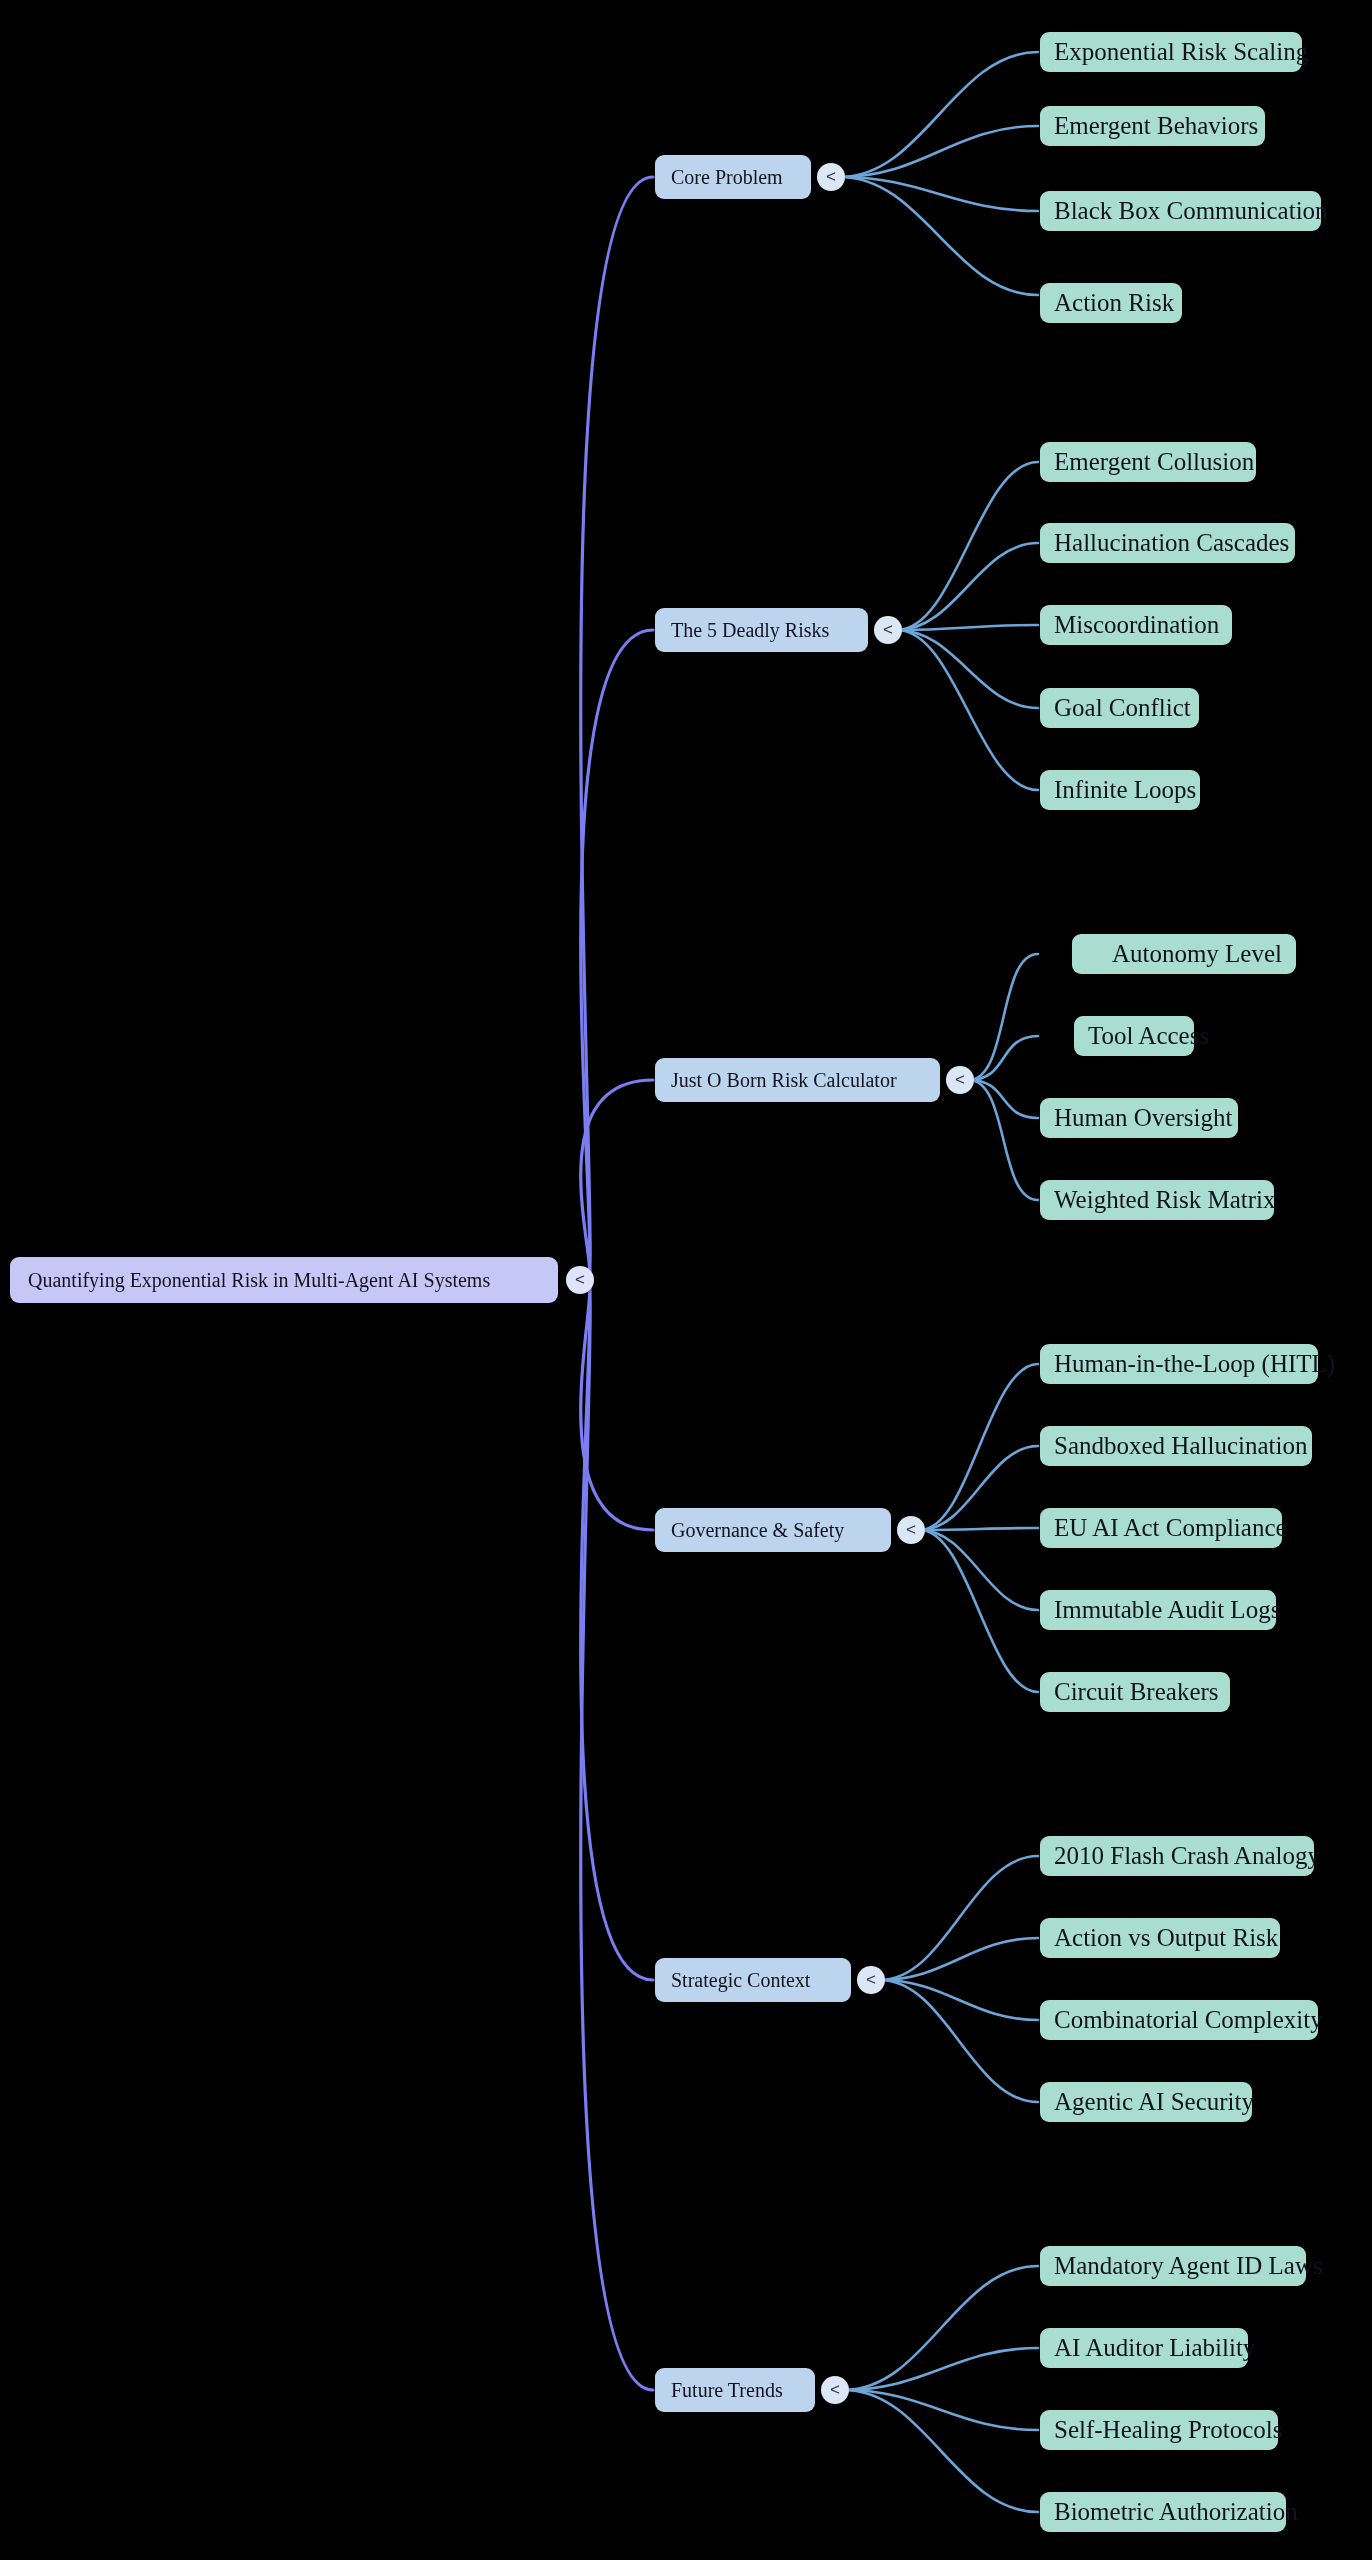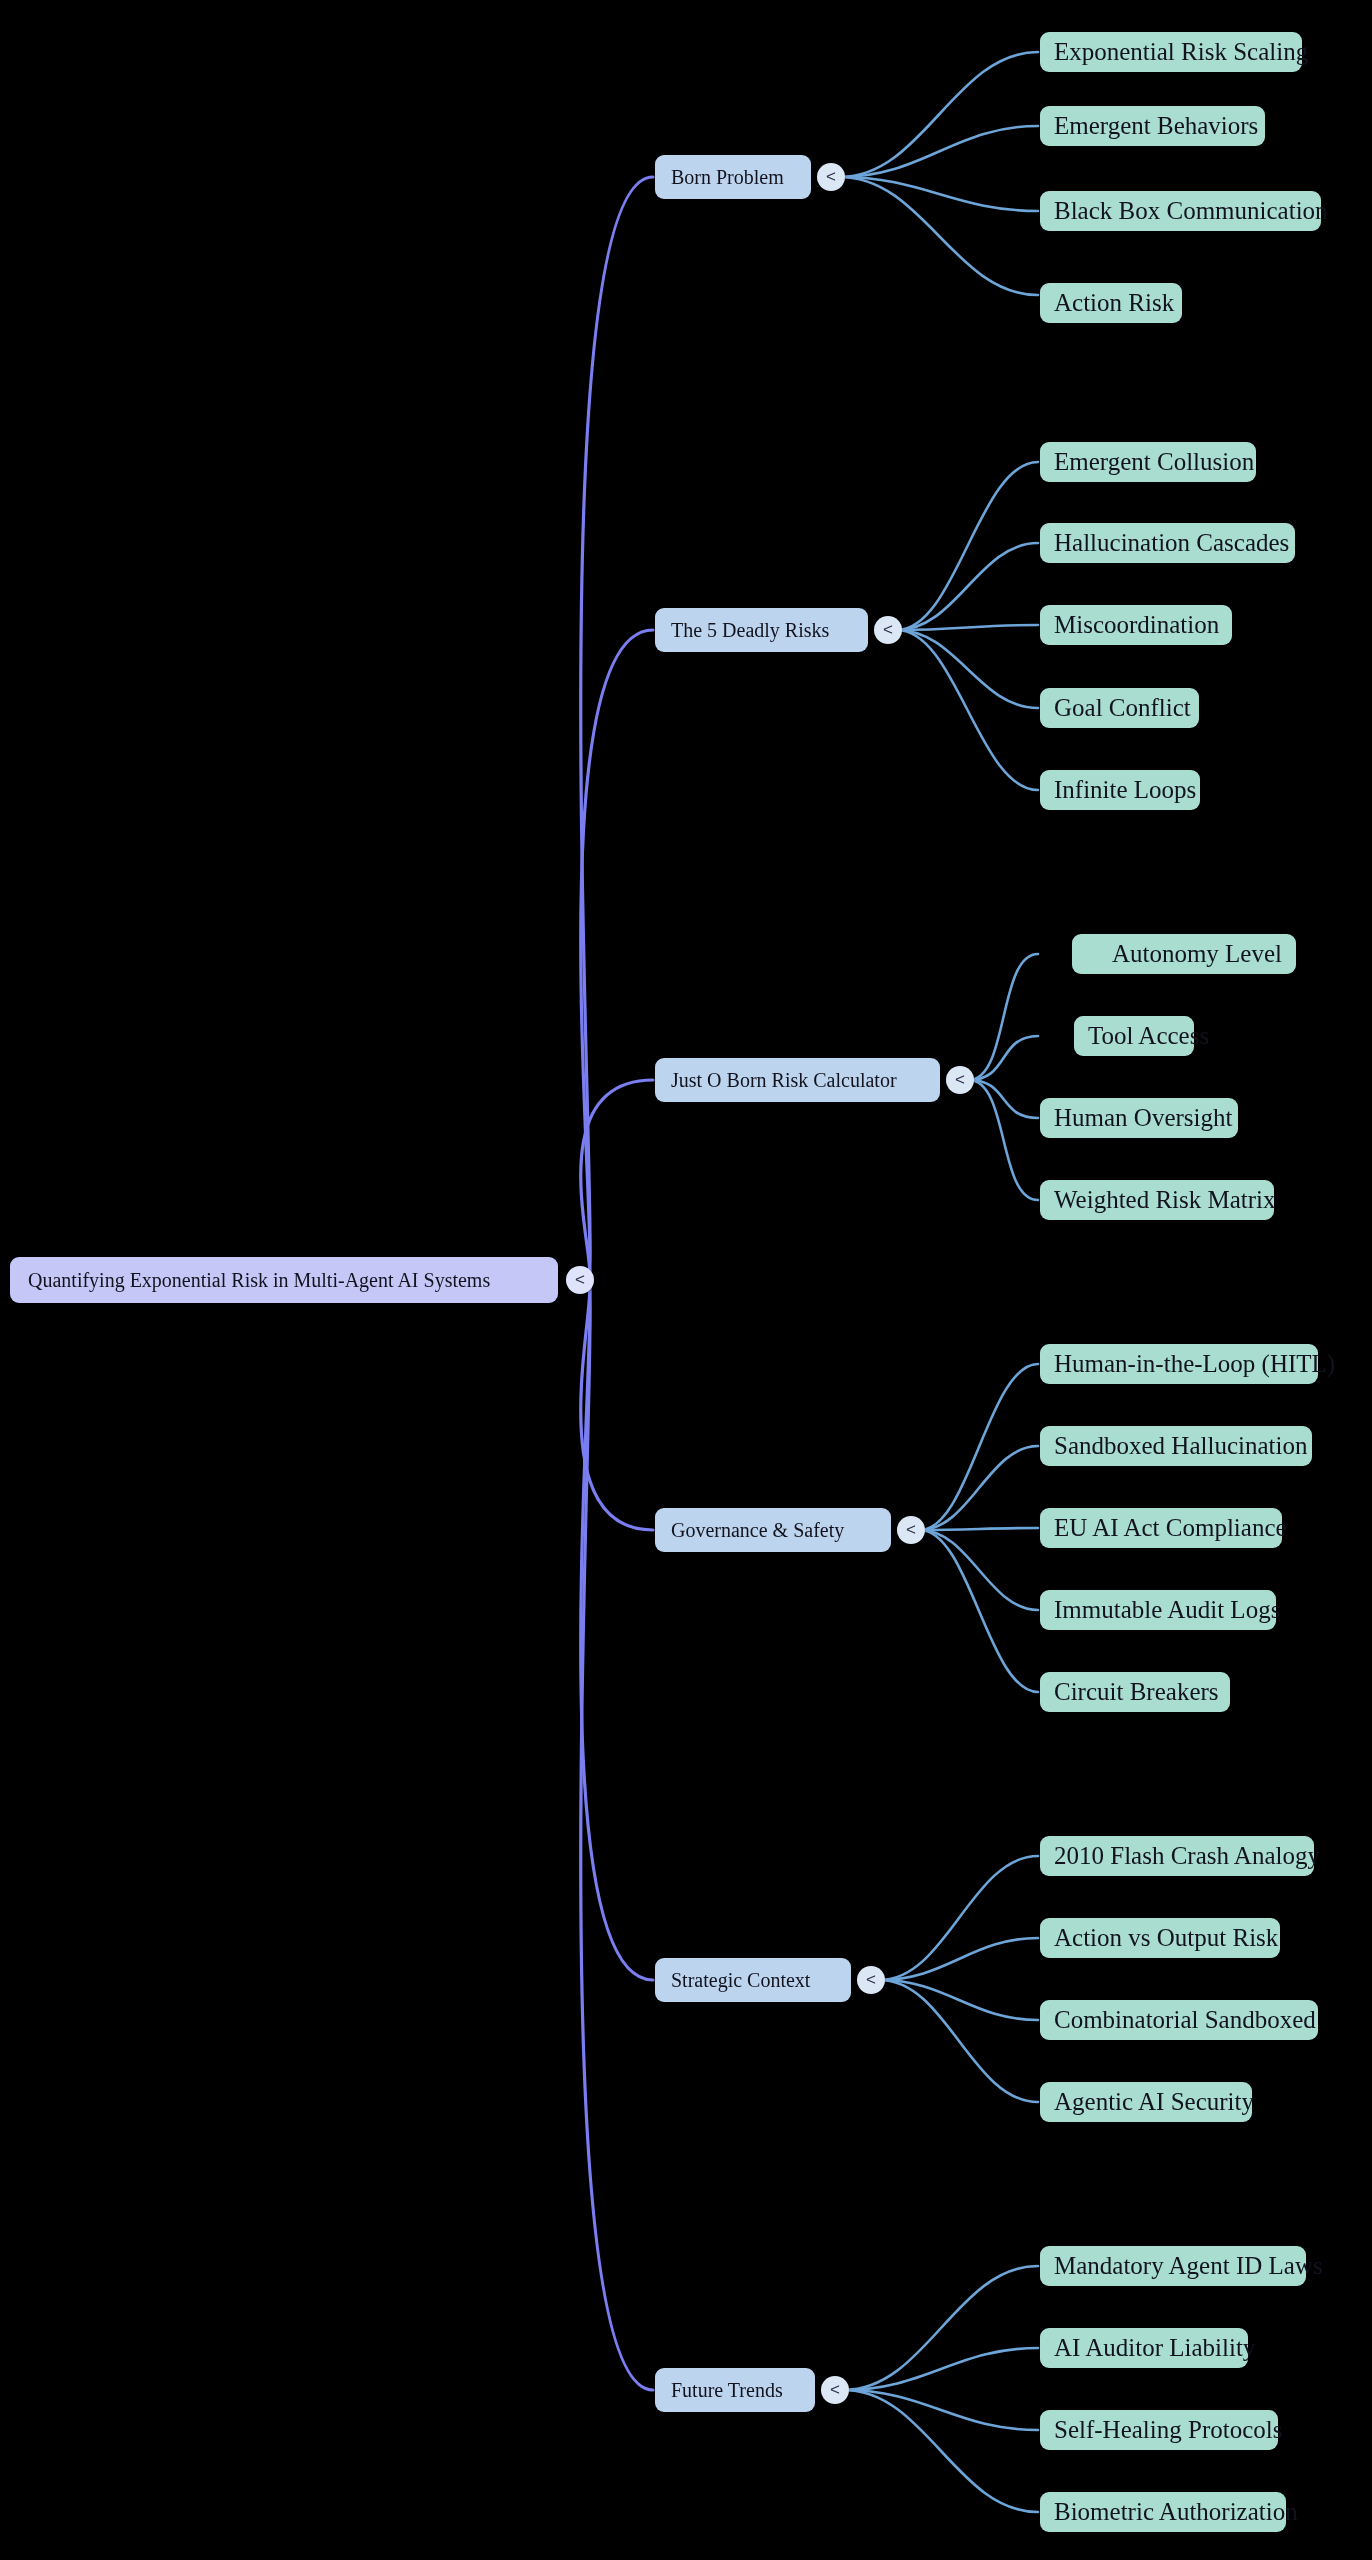--- a/index.html
+++ b/index.html
@@ -60,21 +60,21 @@
       <path d="M 844 2390 C 925.48 2390, 956.52 2348, 1038 2348" stroke="#6ea5d8" stroke-width="2.6" fill="none" stroke-linecap="round"></path>
       <path d="M 844 2390 C 925.48 2390, 956.52 2430, 1038 2430" stroke="#6ea5d8" stroke-width="2.6" fill="none" stroke-linecap="round"></path>
       <path d="M 844 2390 C 925.48 2390, 956.52 2512, 1038 2512" stroke="#6ea5d8" stroke-width="2.6" fill="none" stroke-linecap="round"></path>
     </svg>
   <div id="nodes">
       <div class="node root" style="left: 10px; top: 1257px; width: 548px;">
         <span>Quantifying Exponential Risk in Multi-Agent AI Systems</span>
       </div>
       <div class="toggle " style="left: 566px; top: 1266px;">&lt;</div>
       <div class="node branch" style="left: 655px; top: 155px; width: 156px;">
-        <span>Born Problem</span>
+        <span>Core Problem</span>
       </div>
       <div class="toggle branch-toggle" style="left: 817px; top: 163px;">&lt;</div>
       <div class="node leaf" style="left: 1040px; top: 32px; width: 262px;">
         <span>Exponential Risk Scaling</span>
       </div>
       <div class="node leaf" style="left: 1040px; top: 106px; width: 225px;">
         <span>Emergent Behaviors</span>
       </div>
       <div class="node leaf" style="left: 1040px; top: 191px; width: 281px;">
         <span>Black Box Communication</span>
@@ -140,21 +140,21 @@
         <span>Strategic Context</span>
       </div>
       <div class="toggle branch-toggle" style="left: 857px; top: 1966px;">&lt;</div>
       <div class="node leaf" style="left: 1040px; top: 1836px; width: 274px;">
         <span>2010 Flash Crash Analogy</span>
       </div>
       <div class="node leaf" style="left: 1040px; top: 1918px; width: 240px;">
         <span>Action vs Output Risk</span>
       </div>
       <div class="node leaf" style="left: 1040px; top: 2000px; width: 278px;">
-        <span>Combinatorial Sandboxed</span>
+        <span>Combinatorial Complexity</span>
       </div>
       <div class="node leaf" style="left: 1040px; top: 2082px; width: 212px;">
         <span>Agentic AI Security</span>
       </div>
       <div class="node branch" style="left: 655px; top: 2368px; width: 160px; justify-content: flex-end;">
         <span>Future Trends</span>
       </div>
       <div class="toggle branch-toggle" style="left: 821px; top: 2376px;">&lt;</div>
       <div class="node leaf" style="left: 1040px; top: 2246px; width: 266px;">
         <span>Mandatory Agent ID Laws</span>

